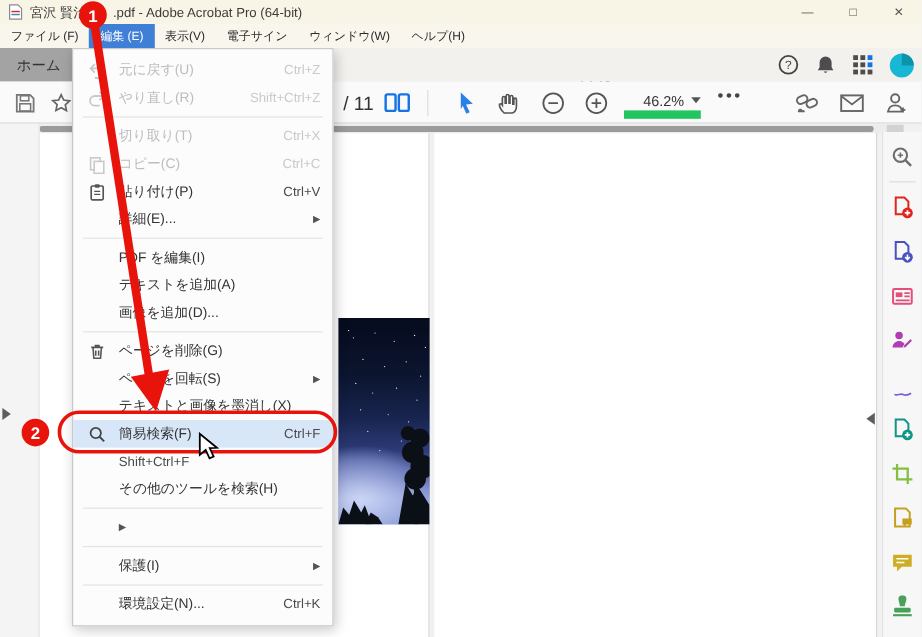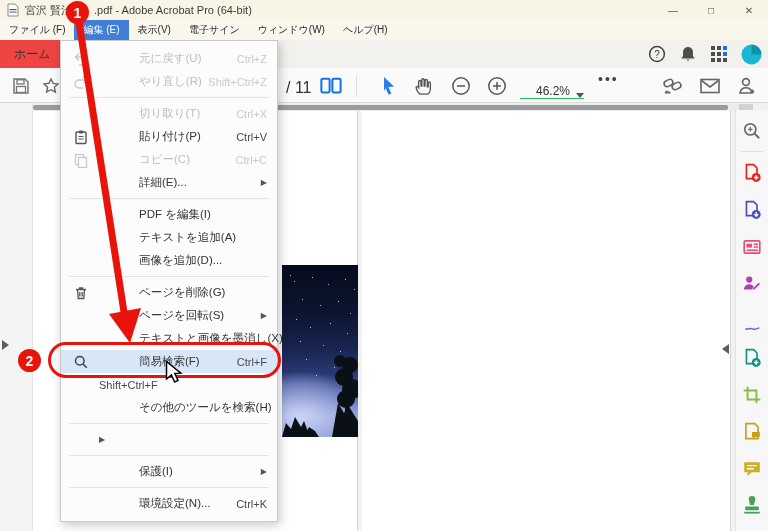--- a/index.html
+++ b/index.html
@@ -15,27 +15,27 @@
   #win-controls { position:absolute; right:0; top:0; height:20px; display:flex; }
   .winbtn { width:38px; height:20px; display:flex; align-items:center; justify-content:center; font-size:10px; color:#555; cursor:default; }
 
   
   #menubar { position:absolute; left:0; top:20px; width:768px; height:20px; background:#f9f6ee; display:flex; align-items:stretch; z-index:6; }
   .mb-item { padding:0 9px; display:flex; align-items:center; font-size:10px; color:#2b2b2b; }
   .mb-item.active { background:#3f7fd6; color:#fff; }
 
   
   #tabrow { position:absolute; left:0; top:40px; width:768px; height:28px; background:#f2f1ee; z-index:3; }
-  #home-tab { position:absolute; left:0; top:0; height:28px; padding:0 14px; display:flex; align-items:center; font-size:12px; color:#333; background:#ef4444; }
+  #home-tab { position:absolute; left:0; top:0; height:28px; padding:0 14px; display:flex; align-items:center; font-size:12px; color:#333; background:#a3a3a3; }
   .topicons { position:absolute; top:4px; height:20px; display:flex; align-items:center; gap:13px; right:6px; }
   #toolbar { position:absolute; left:0; top:68px; width:768px; height:35px; background:#fafafa; border-bottom:1px solid #d9d9d9; z-index:3; }
   .tbtn { position:absolute; top:7px; width:22px; height:22px; display:flex; align-items:center; justify-content:center; color:#555; }
   #page-total { position:absolute; left:286px; top:11px; font-size:16px; color:#333; }
   #tool-divider { position:absolute; left:356px; top:7px; width:1px; height:22px; background:#dcdcdc; }
-  #zoom-box { position:absolute; left:520px; top:7px; width:64px; height:24px; border-bottom:1px solid #22c55e; display:flex; align-items:flex-end; justify-content:flex-end; gap:6px; }
+  #zoom-box { position:absolute; left:520px; top:7px; width:64px; height:24px; border-bottom:7px solid #22c55e; display:flex; align-items:center; justify-content:flex-end; gap:6px; }
   #zoom-value { font-size:12px; color:#333; }
   #zoom-caret { width:0; height:0; border-left:4px solid transparent; border-right:4px solid transparent; border-top:5px solid #555; }
   #more-tools { position:absolute; left:598px; top:3px; font-size:14px; letter-spacing:2px; color:#444; }
 
   
   #hscrollbar { position:absolute; left:33px; top:104px; width:720px; height:7px; background:#ececec; z-index:2; }
   #hthumb { position:absolute; left:0; top:1px; width:695px; height:5px; background:#9b9b9b; border-radius:2px; }
   #hscroll-end { position:absolute; left:706px; top:0; width:14px; height:7px; background:#d2d2d2; }
   #left-gutter { position:absolute; left:0; top:103px; width:33px; height:428px; background:#f4f4f4; border-right:1px solid #e4e4e4; z-index:2; }
   #nav-expand { position:absolute; left:2px; top:237px; width:0; height:0; border-top:5px solid transparent; border-bottom:5px solid transparent; border-left:7px solid #5d5d5d; }
@@ -68,21 +68,21 @@
   #tool-rail { position:absolute; right:0; top:110px; width:33px; height:421px; background:#f7f7f7; border-left:1px solid #e3e3e3; z-index:2;
     display:flex; flex-direction:column; align-items:center; padding-top:8px; }
   .rail-tool { width:26px; height:26px; display:flex; align-items:center; justify-content:center; margin-bottom:11px; flex:0 0 auto; }
   .rail-sep { width:22px; height:1px; background:#dddddd; margin:-4px 0 8px 0; flex:0 0 auto; }
 
   
   #edit-menu { position:absolute; left:60px; top:40px; width:218px; background:#fcfcfc; border:1px solid #c9c9c9;
     box-shadow:2px 3px 10px rgba(0,0,0,.22); padding:6px 0; z-index:5; }
   .mi { height:23px; display:flex; align-items:center; padding:0 10px 0 12px; font-size:11.5px; color:#333; }
   .mi .ic { width:26px; flex:0 0 26px; height:16px; color:#555; display:flex; align-items:center; }
-  .mi .lbl { flex:1; white-space:nowrap;margin-left:40px; }
+  .mi .lbl { flex:1; white-space:nowrap; }
   .mi .sc { font-size:11px; color:#4a4a4a; }
   .mi .subarrow { font-size:8px; color:#555; }
   .mi.dis { color:#bdbdbd; } .mi.dis .ic { color:#c9c9c9; } .mi.dis .sc { color:#c9c9c9;text-align:right; }
   .mi.hl { background:#d8e7f8; }
   .menu-sep { height:1px; background:#e3e3e3; margin:4px 8px; }
 
   
   #annotations { position:absolute; left:0; top:0; width:768px; height:531px; z-index:50; pointer-events:none; }
   .badge { position:absolute; width:23px; height:23px; border-radius:50%; background:#e8140c; color:#fff;
     font-size:14px; font-weight:bold; display:flex; align-items:center; justify-content:center; }
@@ -414,40 +414,40 @@
         </span>
         <span class="lbl">やり直し(R)</span>
         <span class="sc">Shift+Ctrl+Z</span>
       </div>
       <div class="menu-sep"></div>
       <div class="mi dis">
         <span class="ic"></span>
         <span class="lbl">切り取り(T)</span>
         <span class="sc">Ctrl+X</span>
       </div>
+      <div class="mi dis">
+        <span class="ic">
+          <svg width="16" height="16" viewBox="0 0 16 16">
+            <rect x="2.5" y="2.5" width="8" height="10" fill="none" stroke="currentColor" stroke-width="1.3"></rect>
+            <rect x="5.5" y="5.5" width="8" height="10" fill="#fcfcfc" stroke="currentColor" stroke-width="1.3"></rect>
+          </svg>
+        </span>
+        <span class="lbl">コピー(C)</span>
+        <span class="sc">Ctrl+C</span>
+      </div>
       <div class="mi">
         <span class="ic">
           <svg width="16" height="16" viewBox="0 0 16 16">
             <rect x="3" y="3" width="10" height="11.5" rx="1" fill="none" stroke="currentColor" stroke-width="1.4"></rect>
             <rect x="6" y="1.5" width="4" height="3" rx="0.8" fill="currentColor"></rect>
             <path d="M5.5 7.5h5M5.5 10h5" stroke="currentColor" stroke-width="1.1"></path>
           </svg>
         </span>
         <span class="lbl">貼り付け(P)</span>
         <span class="sc">Ctrl+V</span>
-      </div>
-      <div class="mi dis">
-        <span class="ic">
-          <svg width="16" height="16" viewBox="0 0 16 16">
-            <rect x="2.5" y="2.5" width="8" height="10" fill="none" stroke="currentColor" stroke-width="1.3"></rect>
-            <rect x="5.5" y="5.5" width="8" height="10" fill="#fcfcfc" stroke="currentColor" stroke-width="1.3"></rect>
-          </svg>
-        </span>
-        <span class="lbl">コピー(C)</span>
-        <span class="sc">Ctrl+C</span>
       </div>
       <div class="mi">
         <span class="ic"></span>
         <span class="lbl">詳細(E)...</span>
         <span class="subarrow">▶</span>
       </div>
       <div class="menu-sep"></div>
       <div class="mi">
         <span class="ic"></span>
         <span class="lbl">PDF を編集(I)</span>

